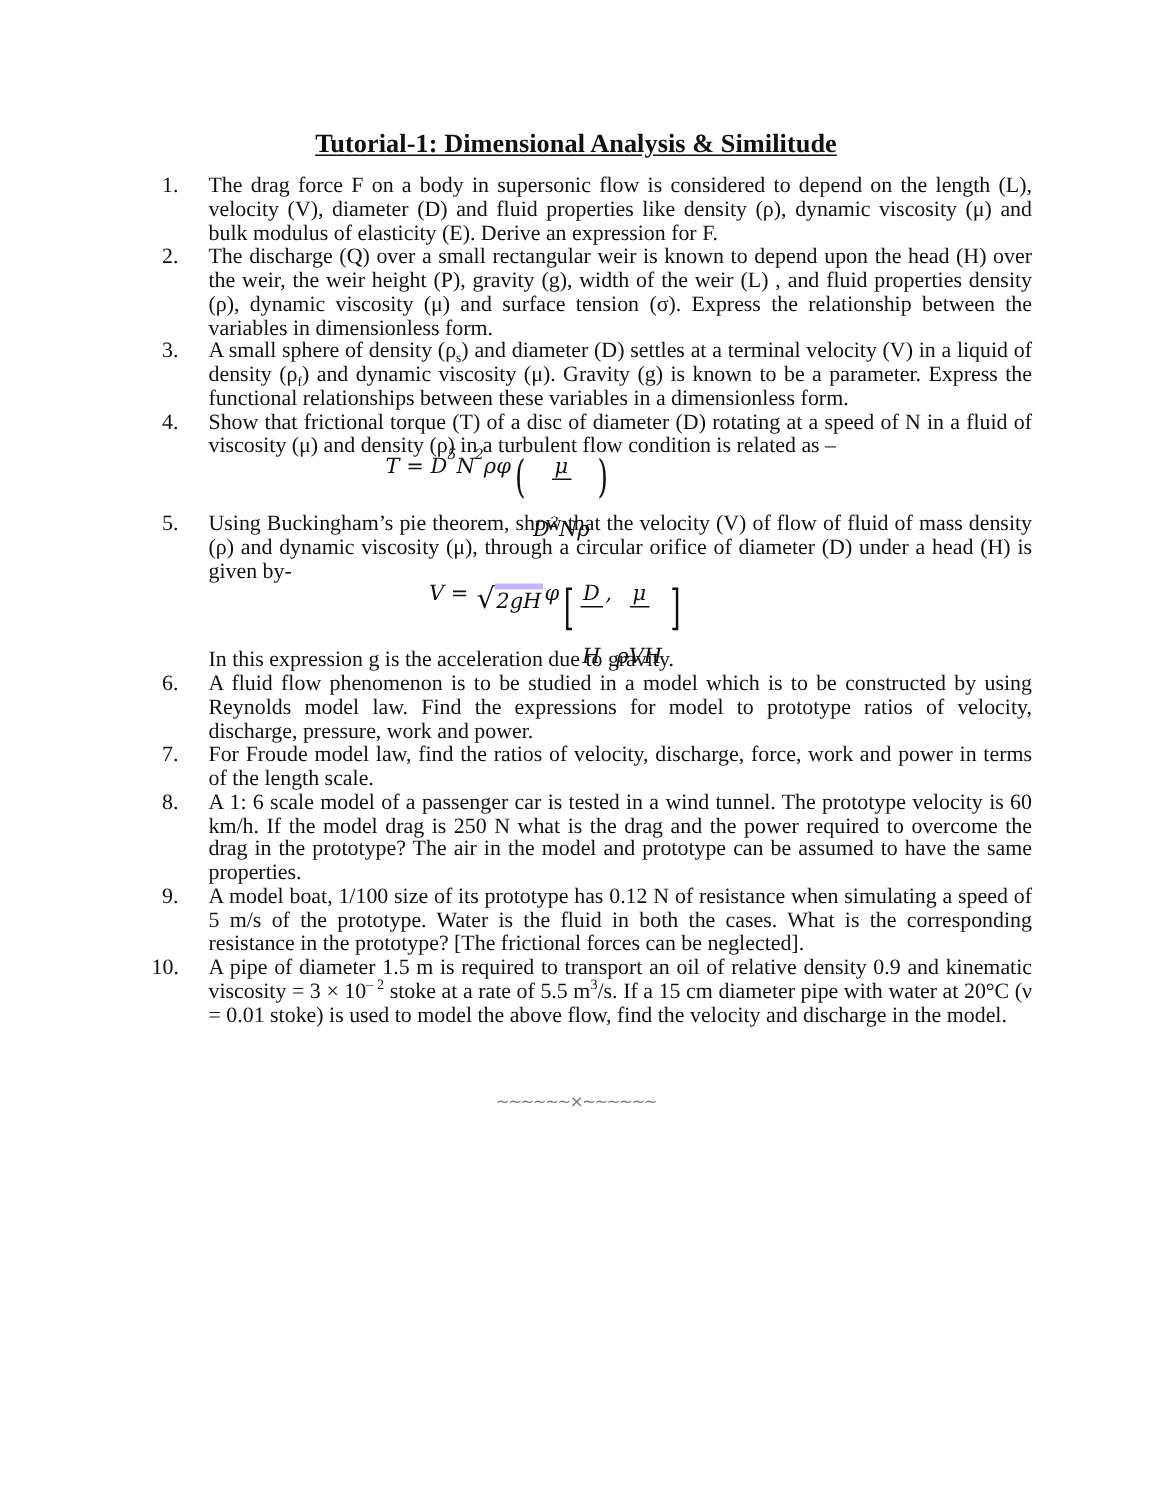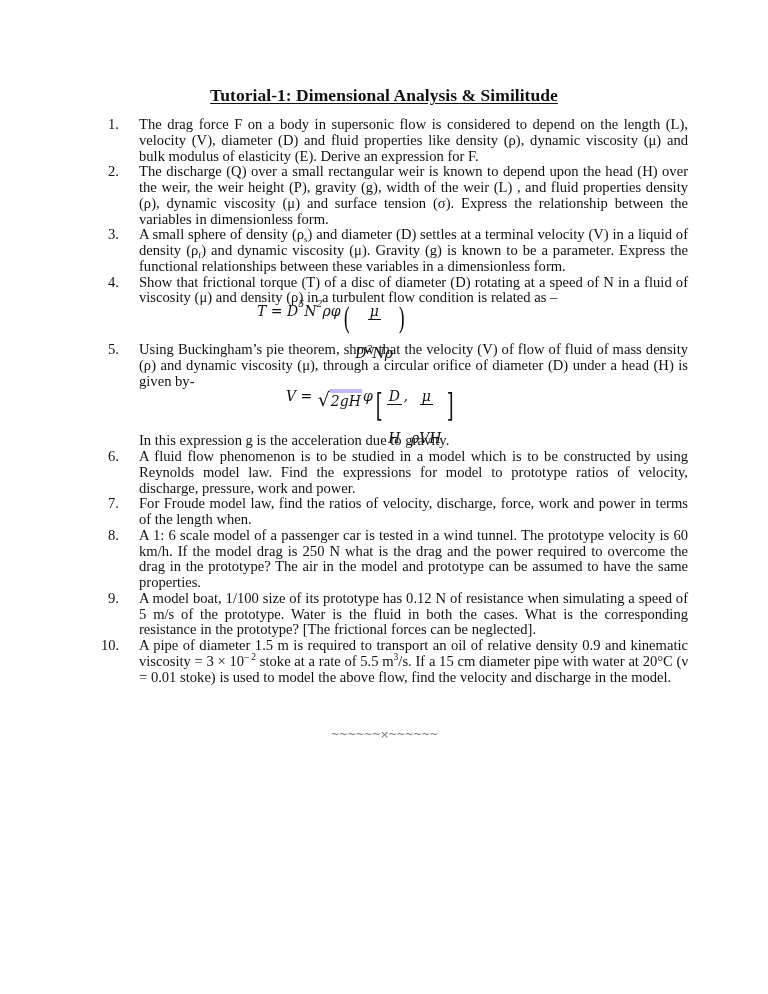--- a/index.html
+++ b/index.html
@@ -213,21 +213,21 @@
       <div>In this expression g is the acceleration due to gravity.</div>
     </li>
 
     <li class="q">
       <span class="qnum">6.</span>
       <span>A fluid flow phenomenon is to be studied in a model which is to be constructed by using Reynolds model law. Find the expressions for model to prototype ratios of velocity, discharge, pressure, work and power.</span>
     </li>
 
     <li class="q">
       <span class="qnum">7.</span>
-      <span>For Froude model law, find the ratios of velocity, discharge, force, work and power in terms of the length when.</span>
+      <span>For Froude model law, find the ratios of velocity, discharge, force, work and power in terms of the length scale.</span>
     </li>
 
     <li class="q">
       <span class="qnum">8.</span>
       <span>A 1: 6 scale model of a passenger car is tested in a wind tunnel. The prototype velocity is 60 km/h. If the model drag is 250 N what is the drag and the power required to overcome the drag in the prototype? The air in the model and prototype can be assumed to have the same properties.</span>
     </li>
 
     <li class="q">
       <span class="qnum">9.</span>
       <span>A model boat, 1/100 size of its prototype has 0.12 N of resistance when simulating a speed of 5 m/s of the prototype. Water is the fluid in both the cases. What is the corresponding resistance in the prototype? [The frictional forces can be neglected].</span>

